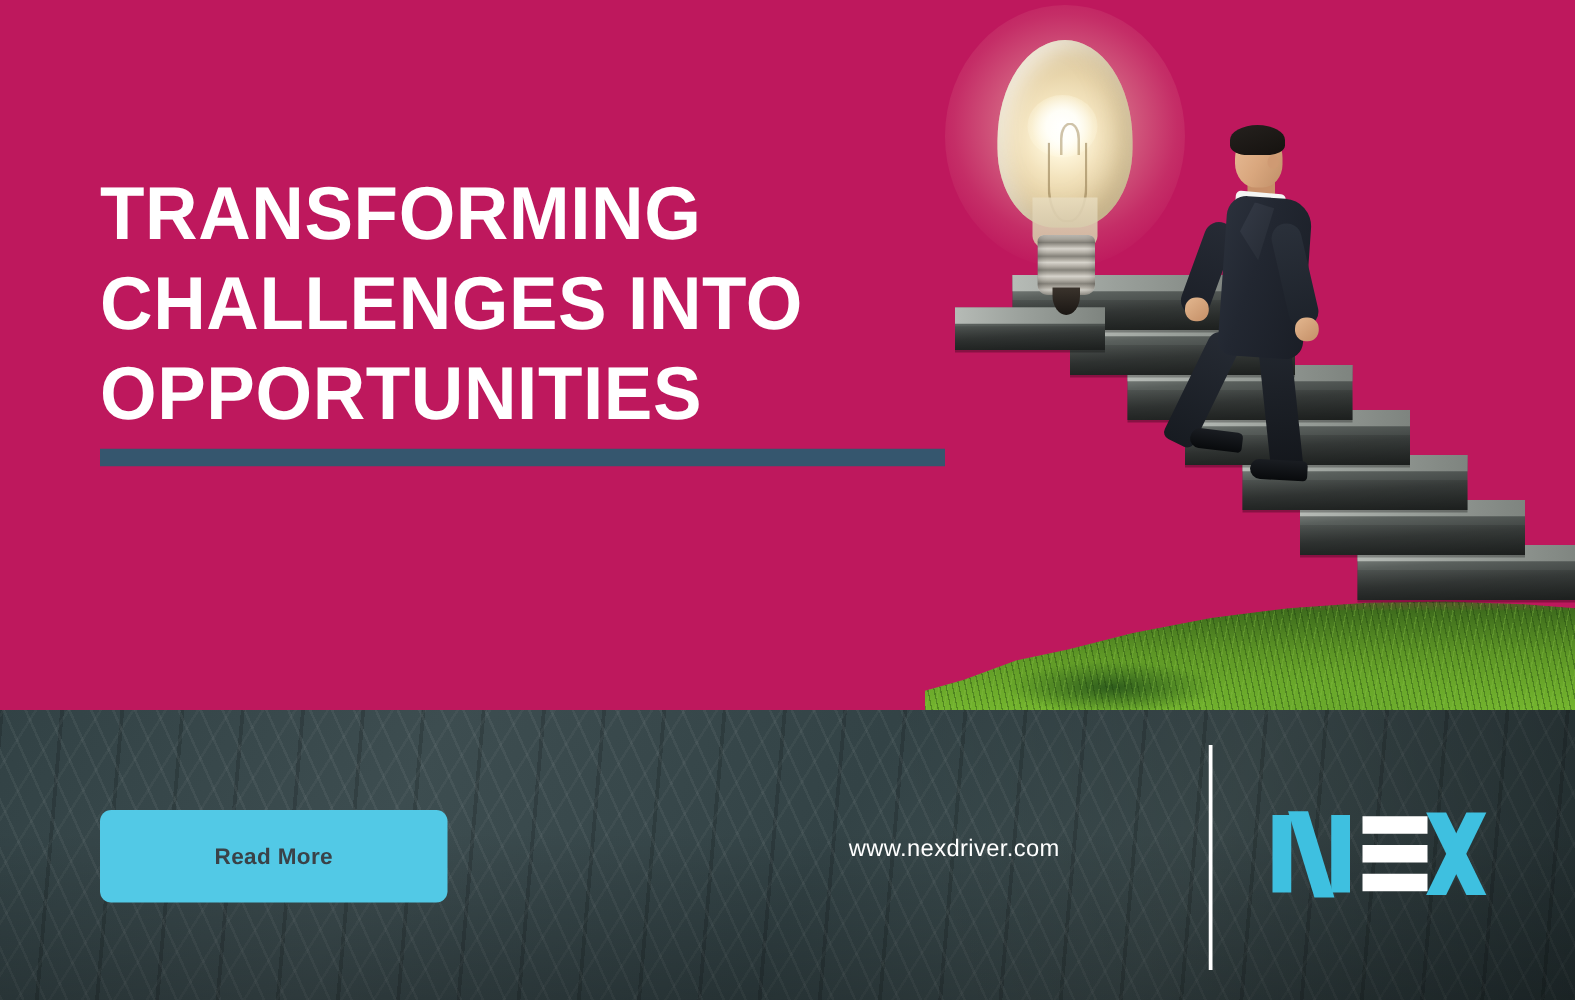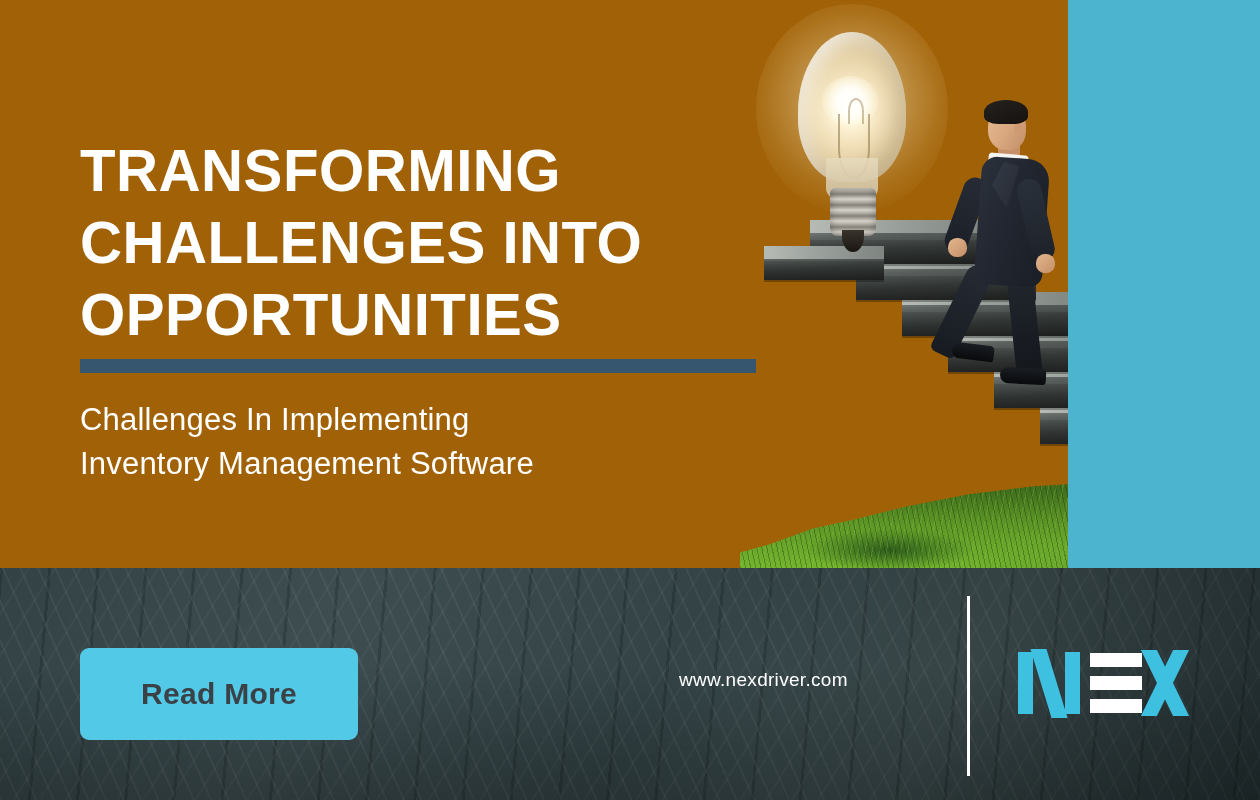--- a/index.html
+++ b/index.html
@@ -16,23 +16,23 @@
     width: 1260px;
     height: 800px;
     overflow: hidden;
     background: #4cb4ce;
   }
 
   
   .top-section {
     position: absolute;
     left: 0; top: 0;
-    width: 1068px;
+    width: 1260px;
     height: 568px;
-    background: #a16207;
+    background: #be185d;
     overflow: hidden;
   }
 
   
   .hero-art {
     position: absolute;
     left: 740px; top: 0;
     width: 520px; height: 568px;
   }
 
@@ -317,27 +317,27 @@
     left: 0; top: 0;
     width: 1260px; height: 232px;
     background:
       linear-gradient(255deg, rgba(0,0,0,.30) 0%, rgba(0,0,0,0) 42%),
       linear-gradient(to top, rgba(0,0,0,.26), rgba(0,0,0,0) 58%);
   }
 
   .read-more {
     position: absolute;
     left: 80px; top: 648px;
-    width: 278px; height: 92px;
+    width: 278px; height: 74px;
     border: none;
     border-radius: 9px;
     background: #52c9e6;
     color: #3a4248;
     font-family: "Liberation Sans", sans-serif;
-    font-size: 30px;
+    font-size: 18px;
     font-weight: 700;
     letter-spacing: .3px;
     cursor: pointer;
     padding: 0;
   }
 
   .site-url {
     position: absolute;
     left: 679px; top: 669px;
     margin: 0;
@@ -478,24 +478,20 @@
     </div>
 
     <h1 class="headline">
       <span class="hl-line">TRANSFORMING</span>
       <span class="hl-line">CHALLENGES INTO</span>
       <span class="hl-line">OPPORTUNITIES</span>
     </h1>
 
     <div class="rule"></div>
 
-    <p class="subhead">
-      <span class="sh-line">Challenges In Implementing</span>
-      <span class="sh-line">Inventory Management Software</span>
-    </p>
   </div>
 
   <div class="bottom-section">
     <div class="city-texture"></div>
     <div class="city-shade"></div>
   </div>
 
   <button class="read-more">Read More</button>
 
   <p class="site-url">www.nexdriver.com</p>

